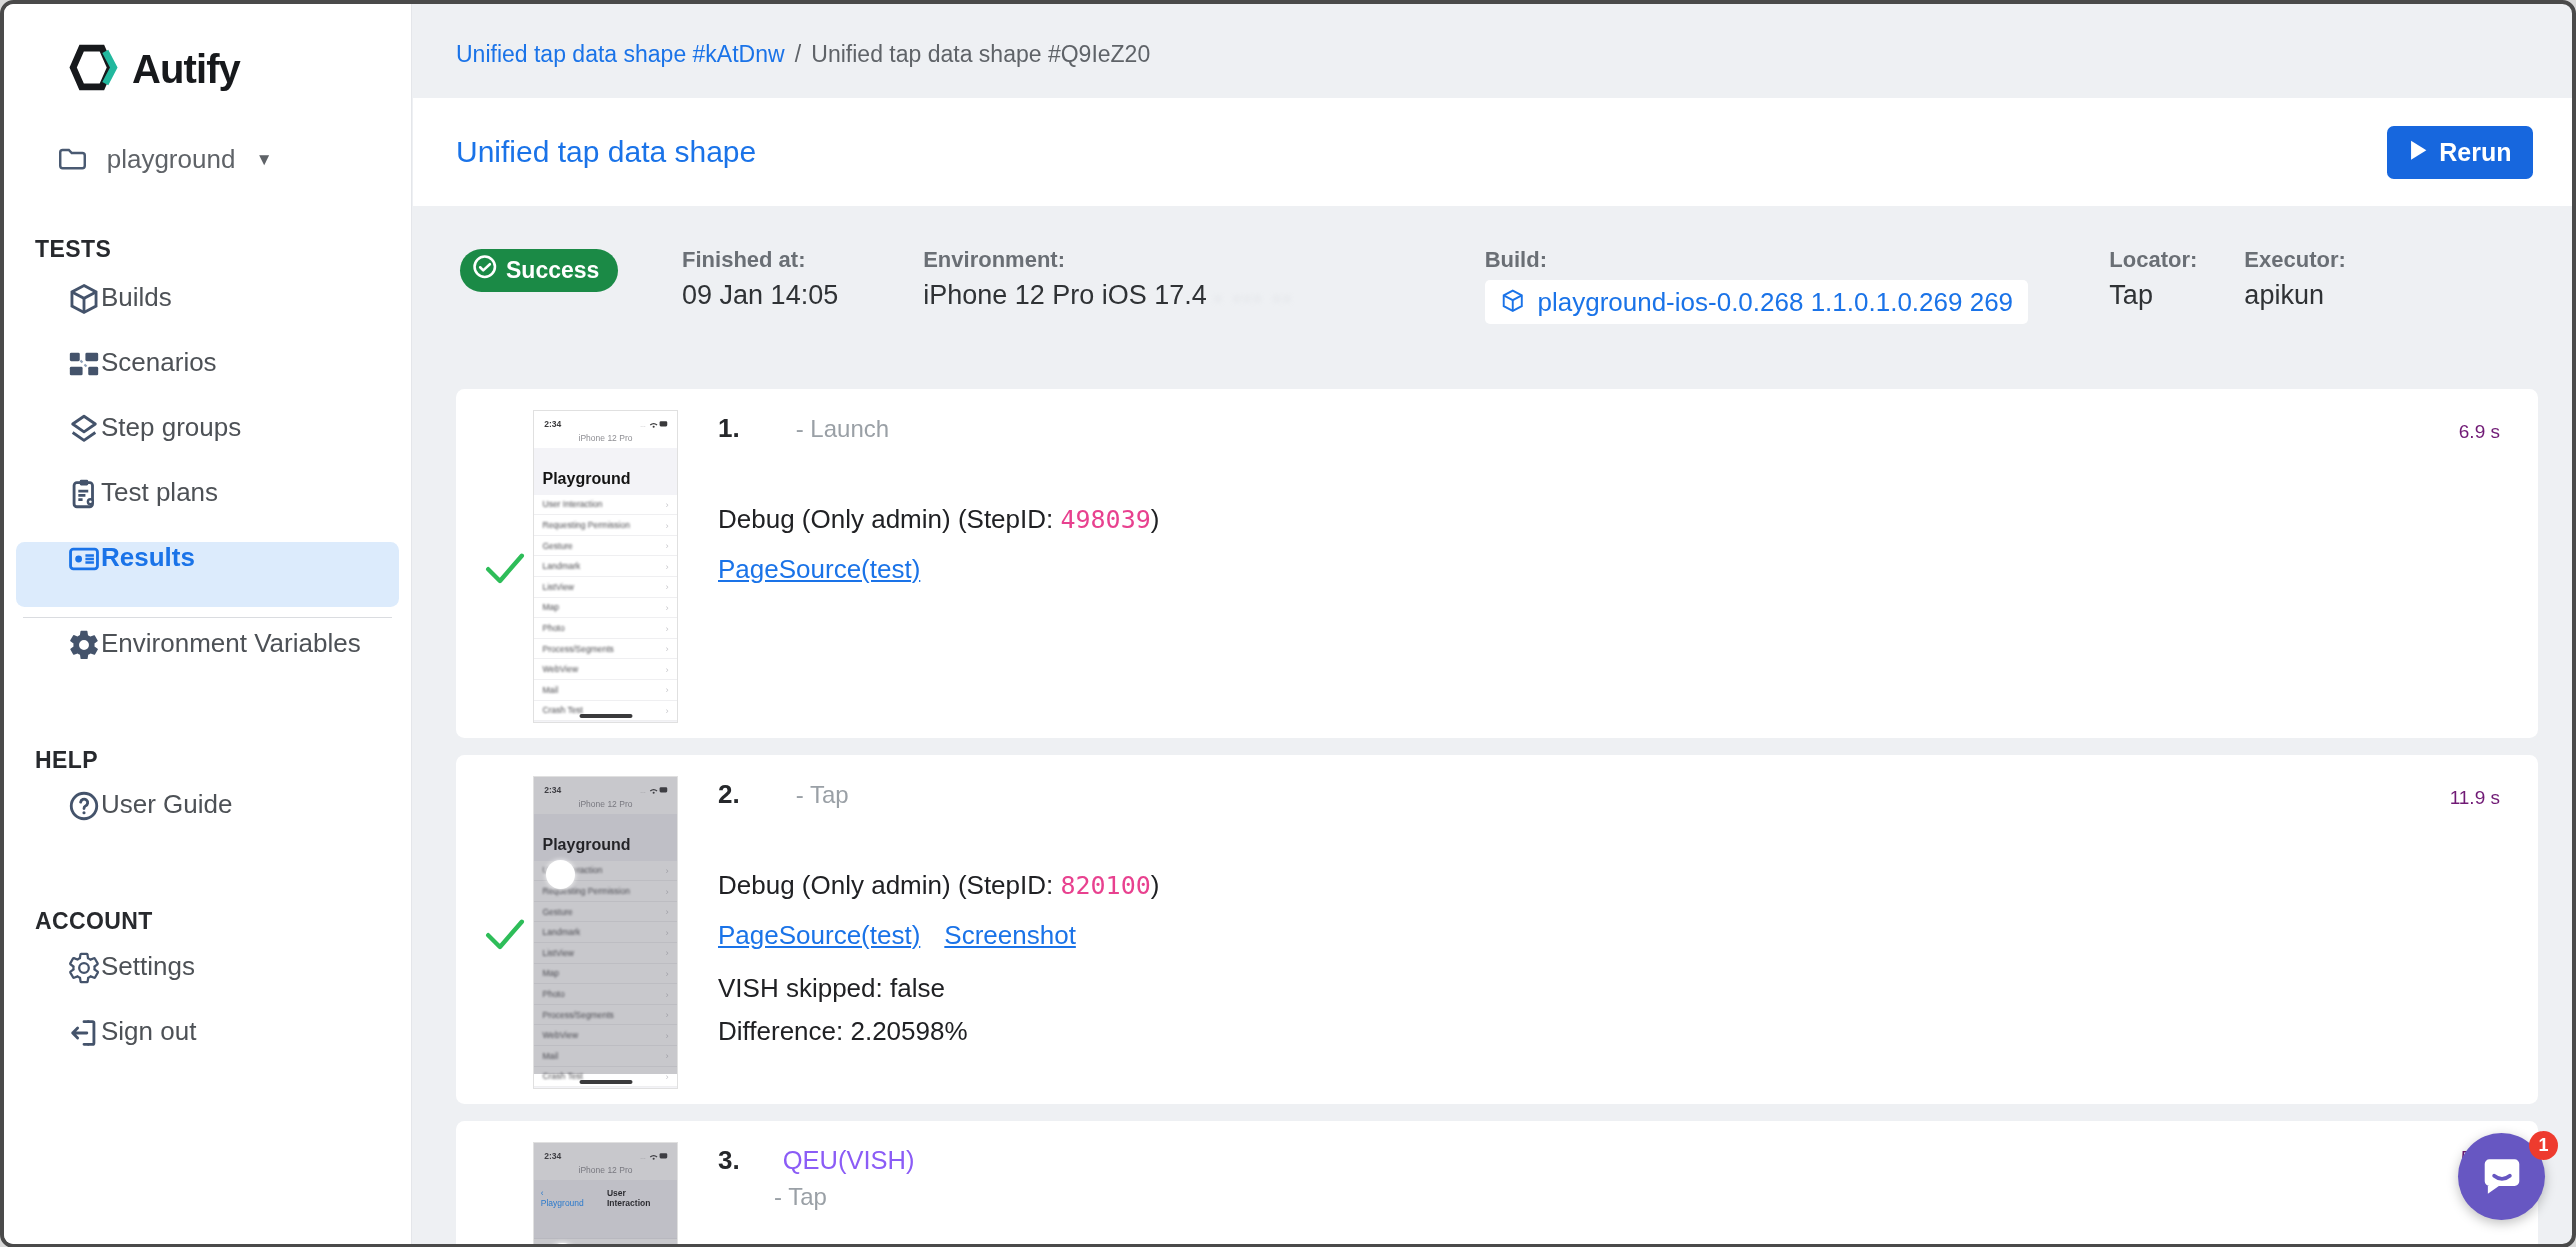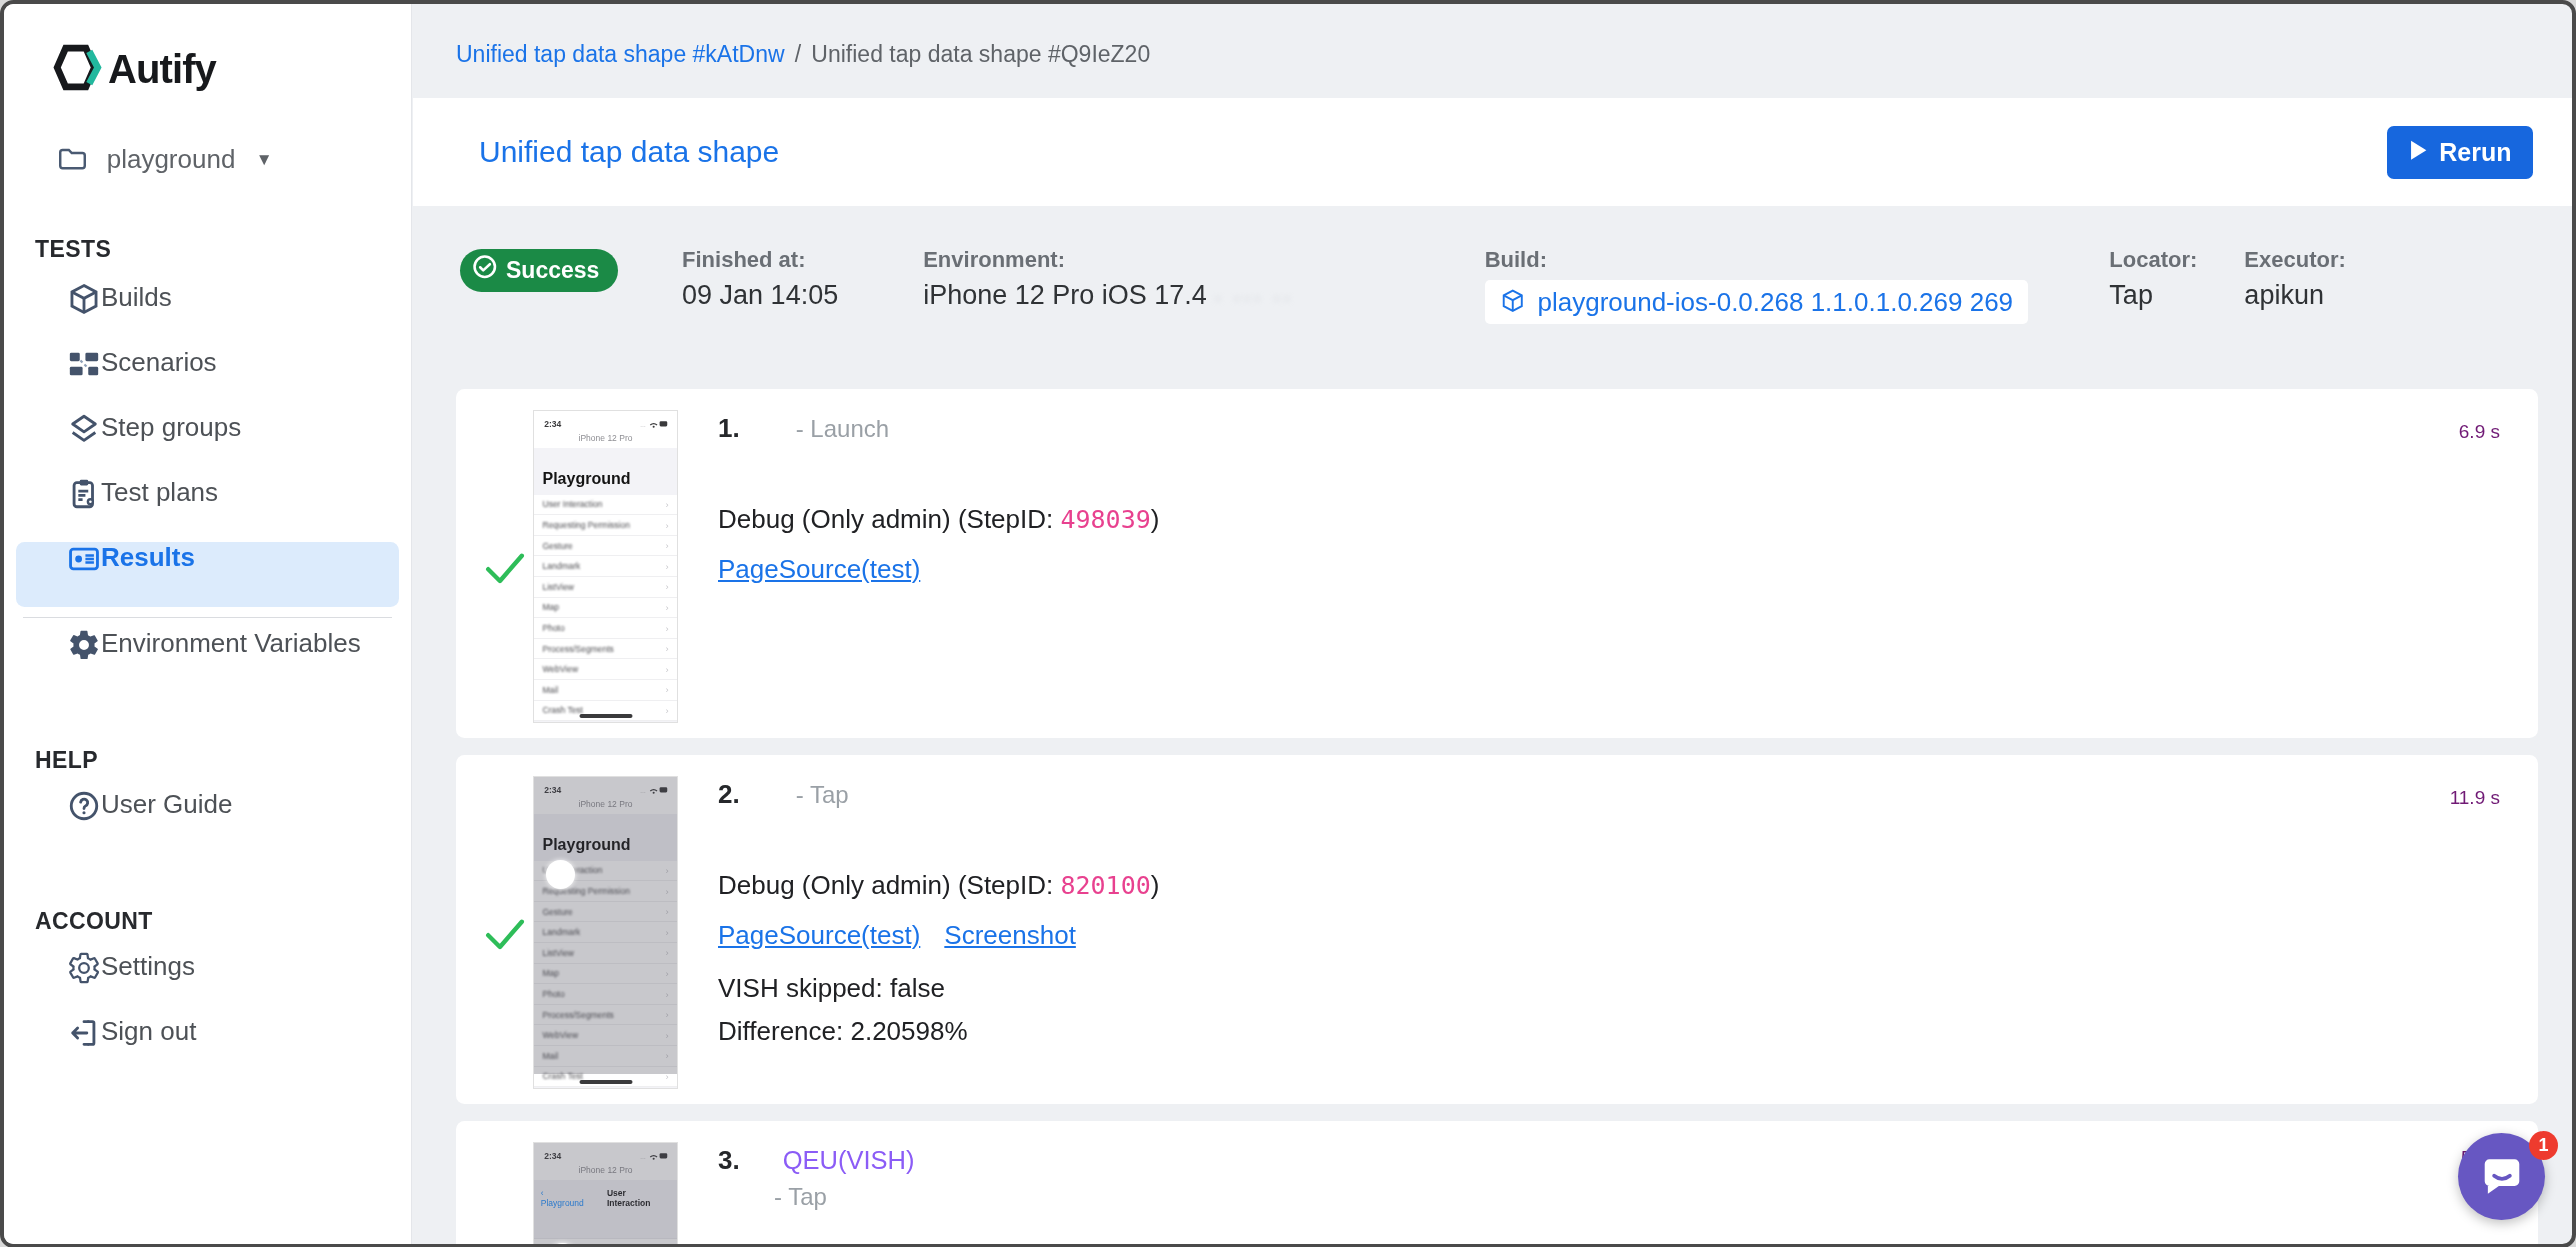--- a/index.html
+++ b/index.html
@@ -4,42 +4,42 @@
 <style>
   * { margin:0; padding:0; box-sizing:border-box; }
   html,body { background:#d9d9d9; font-family:"Liberation Sans", sans-serif; }
   .screen{
     position:relative; width:2576px; height:1248px; overflow:hidden;
     border:4.3px solid #4a4a4a; border-radius:13.6px; background:#eef0f3;
   }
   
   .sidebar{ position:absolute; left:0; top:0; width:408px; height:100%;
     background:#ffffff; border-right:0.9px solid #e4e6ea; padding:39px 0 0 0; }
-  .logo{ display:flex; align-items:center; gap:0; padding-left:48px; cursor:pointer; }
+  .logo{ display:flex; align-items:center; gap:8px; padding-left:64px; cursor:pointer; }
   .logo-text{ font-size:40px; font-weight:800; color:#17191c; letter-spacing:-0.9px; }
   .workspace{ display:flex; align-items:center; gap:18.7px; padding-left:53px; margin-top:49px; color:#5f6368; cursor:pointer; }
   .workspace .ws-label{ font-size:26px; }
   .caret{ font-size:17px; color:#5f6368; margin-left:1.7px; }
   .section-header{ font-size:23px; font-weight:700; color:#27292d; letter-spacing:0.4px; padding-left:31px; }
   .sec-tests{ margin-top:61px; }
   .nav-item{ display:flex; align-items:flex-start; height:65px; padding-left:51px;
     margin:0 12px 0 12px; border-radius:8.5px; cursor:pointer; }
   .nav-item .nav-label{ font-size:26px; color:#4d5156; }
   .nav-item svg{ flex:0 0 auto; }
   .nav-item.active{ background:#dcebfc; }
   .nav-item.active .nav-label{ color:#1a73e8; font-weight:700; }
   .sidebar-divider{ height:0.9px; background:#dadce0; margin:10.2px 18.7px 10.2px 18.7px; }
   .sec-gap{ margin-top:54px; }
   
   .main{ position:absolute; left:409px; top:7px; width:2163px; height:100%; }
   .breadcrumb-row{ height:87px; display:flex; align-items:center; padding-left:43px; font-size:23px; }
   .crumb-link{ color:#1a73e8; text-decoration:none; cursor:pointer; }
   .crumb-sep{ color:#5f6368; margin:0 10.2px; }
   .crumb-current{ color:#5f6368; }
-  .titlebar{ background:#ffffff; height:108px; display:flex; align-items:center; padding:0 43px 0 66px; }
+  .titlebar{ background:#ffffff; height:108px; display:flex; align-items:center; padding:0 43px 0 43px; }
   .page-title{ color:#1a73e8; font-size:30px; cursor:pointer; }
   .rerun-btn{ margin-left:auto; width:146px; height:53px; background:#1767de; border:none; border-radius:6.8px;
     color:#fff; font-size:25px; font-weight:600; display:flex; align-items:center; justify-content:center; gap:12px; cursor:pointer;
     font-family:"Liberation Sans", sans-serif; }
   
   .summary{ display:flex; align-items:flex-start; padding:41px 0 0 47px; }
   .status-badge{ margin-top:1.7px; display:flex; align-items:center; gap:8.5px; background:#1b8a46; color:#fff;
     border-radius:22px; height:43px; padding:0 18.7px 0 12px; font-size:23px; font-weight:700; }
   .meta-col{ display:flex; flex-direction:column; gap:6.8px; }
   .meta-label{ font-size:22px; font-weight:700; color:#6a6f75; }

